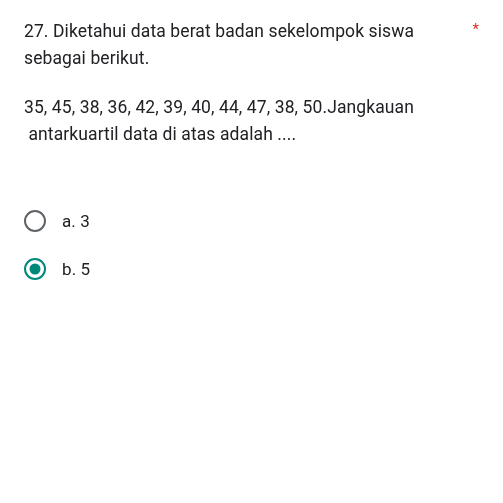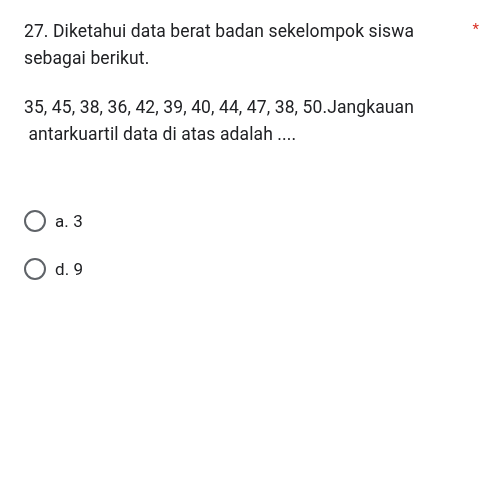--- a/index.html
+++ b/index.html
@@ -33,21 +33,21 @@
     margin-top: 2px;
   }
   .question-body {
     margin-bottom: 48px;
     color: #202124;
   }
   .options { }
   .option {
     display: flex;
     align-items: center;
-    gap: 9px;
+    gap: 16px;
     padding: 11px 0;
     cursor: pointer;
   }
   .radio {
     width: 22px;
     height: 22px;
     border: 2px solid #5f6368;
     border-radius: 50%;
     flex-shrink: 0;
     position: relative;
@@ -81,20 +81,20 @@
 
 <div class="question-body">35, 45, 38, 36, 42, 39, 40, 44, 47, 38,&nbsp;50.Jangkauan &nbsp;antarkuartil data di atas adalah ....</div>
 
 <div class="options">
 
   <div class="option">
     <div class="radio"></div>
     <div class="option-label">a. 3</div>
   </div>
 
+  <div class="option">
+    <div class="radio selected"></div>
+    <div class="option-label">b. 5</div>
+  </div>
 
 
-  <div class="option">
-    <div class="radio"></div>
-    <div class="option-label">d. 9</div>
-  </div>
 
 </div>
 
 </body></html>

